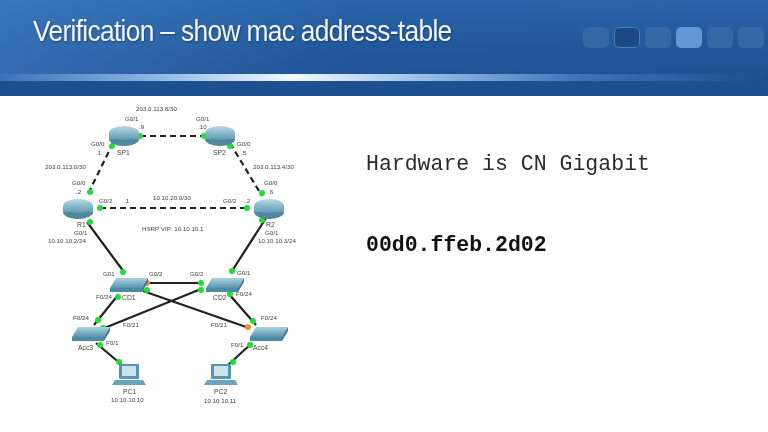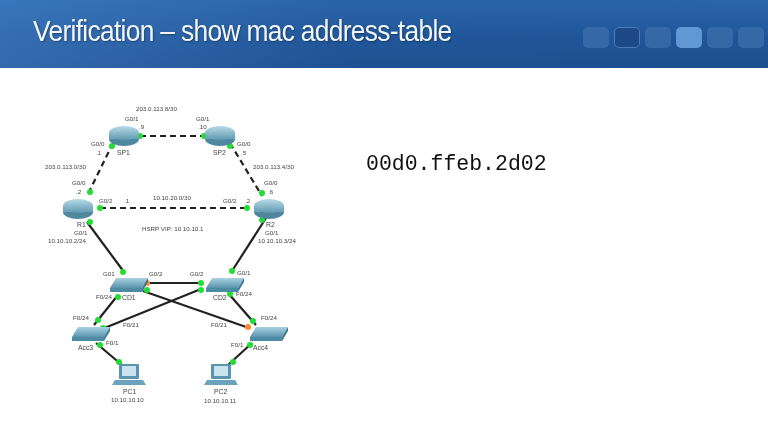--- a/index.html
+++ b/index.html
@@ -1,20 +1,20 @@
 <!DOCTYPE html>
 <html><head>
 <meta charset="utf-8">
 <style>
   * { margin: 0; padding: 0; box-sizing: border-box; }
   html, body { width: 768px; height: 432px; overflow: hidden; background: #ffffff; }
   body { position: relative; font-family: "Liberation Sans", sans-serif; }
 
   .header {
-    position: absolute; left: 0; top: 0; width: 768px; height: 68px;
+    position: absolute; left: 0; top: 0; width: 768px; height: 96px;
     background: linear-gradient(180deg, #2a66a9 0%, #1f5597 55%, #1c4e8e 100%);
     overflow: hidden;
   }
   .header::before {
     content: ""; position: absolute; left: 0; top: 0; width: 768px; height: 80px;
     background: linear-gradient(90deg, rgba(70,130,200,0.55) 0%, rgba(40,95,165,0.2) 45%, rgba(25,75,145,0) 100%);
   }
   .header-glow {
     position: absolute; left: 0; top: 74px; width: 768px; height: 7px;
     background: linear-gradient(90deg, #3a72b6 0%, #8cb6e2 20%, #f4f9ff 38%, #a8c9ee 52%, #3d74b8 75%, #1c4e8e 100%);
@@ -35,21 +35,21 @@
   .diagram { position: absolute; left: 0; top: 82px; width: 340px; height: 350px; }
   .diagram svg text { font-family: "Liberation Sans", sans-serif; fill: #444; }
 
   .cli {
     position: absolute; left: 366px; top: 97px; width: 400px;
     font-family: "Liberation Mono", monospace; font-size: 21.5px; color: #2b2b2b;
     line-height: 27px; white-space: pre;
   }
   .cli .cmd { display: block; margin-bottom: 5px; }
   .cli .line { display: block; }
-  .cli .mac { display: block; font-weight: normal; color: #111; }
+  .cli .mac { display: block; font-weight: bold; color: #111; }
 </style>
 </head>
 <body>
 
 <div class="header">
   <div class="title">Verification – show mac address-table</div>
   <div class="dots">
     <div class="dot mid"></div>
     <div class="dot dark"></div>
     <div class="dot mid"></div>
@@ -220,14 +220,15 @@
       <text x="253" y="350" font-size="6.8">Acc4</text>
       <text x="123" y="394" font-size="6.8">PC1</text>
       <text x="111" y="402">10.10.10.10</text>
       <text x="214" y="394" font-size="6.8">PC2</text>
       <text x="204" y="403">10.10.10.11</text>
     </g>
   </svg>
 </div>
 
 <div class="cli">
+  <span class="line">Hardware is CN Gigabit</span>
   <span class="mac">00d0.ffeb.2d02</span>
 </div>
 
 </body></html>

